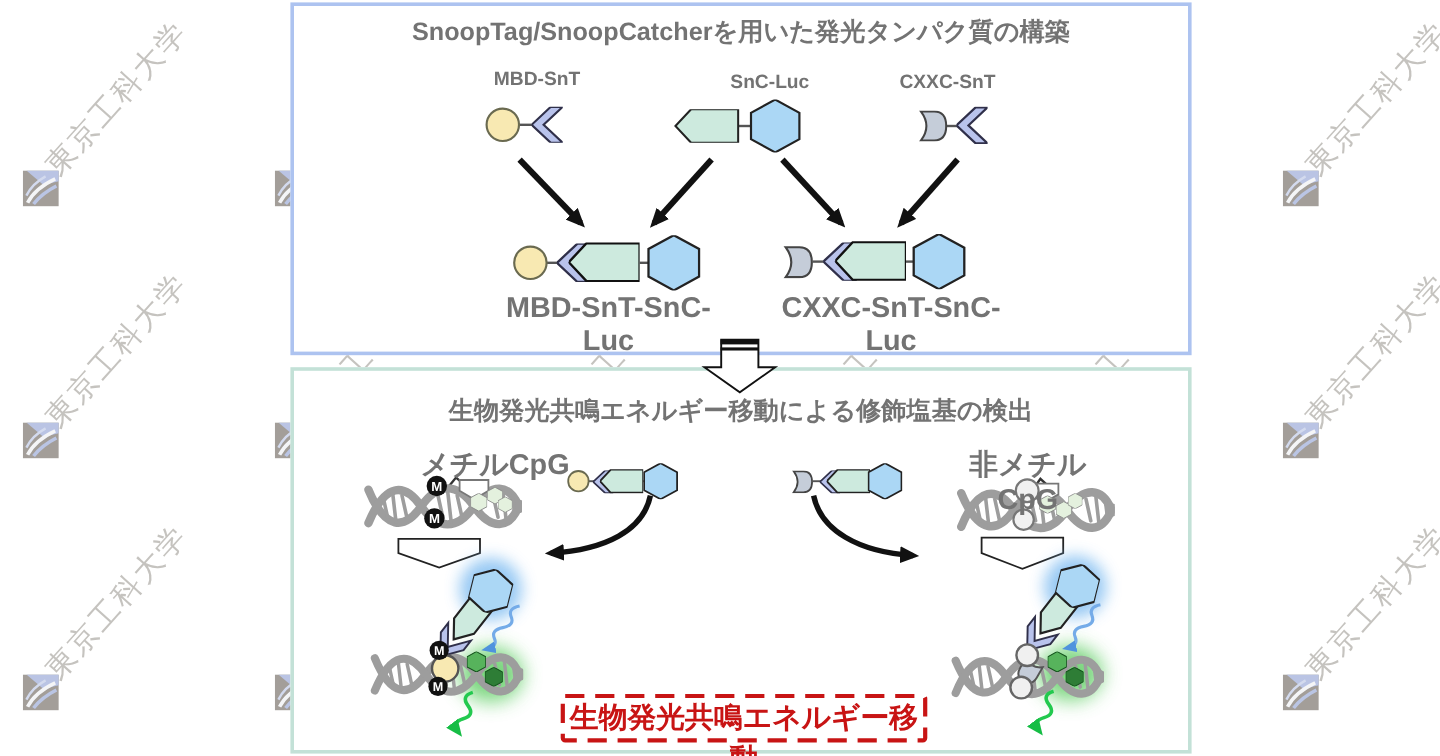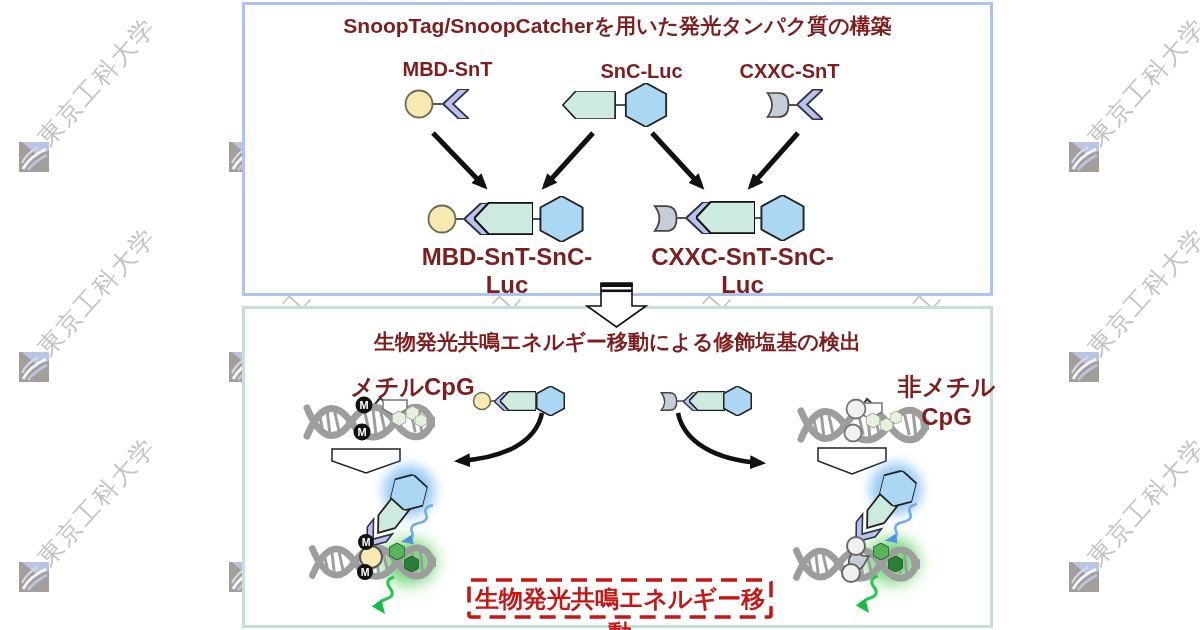--- a/index.html
+++ b/index.html
@@ -12,23 +12,23 @@
   .wm-text{position:absolute;left:-9px;top:-76px;width:170px;height:28px;
            text-align:center;font-size:25px;letter-spacing:2px;white-space:nowrap;
            color:rgba(150,145,139,.55);transform:rotate(-48deg);}
   
   .panel{position:absolute;background:#fff;box-sizing:border-box;z-index:1;}
   #panel-construction{left:242px;top:2px;width:751px;height:294px;border:3px solid #adc3f0;}
   #panel-detection{left:242px;top:306px;width:751px;height:322px;border:3px solid #c3e1d7;}
   
   #diagram{position:absolute;left:0;top:0;z-index:2;pointer-events:none;}
   
-  .label{position:absolute;z-index:3;text-align:center;font-weight:bold;color:#7f1d1d;}
+  .label{position:absolute;z-index:3;text-align:center;font-weight:bold;color:#737373;}
   .title{font-size:21px;}
-  .comp{font-size:20px;}
+  .comp{font-size:16px;}
   .prod{font-size:24px;}
   .cpg{font-size:24px;}
   #bret-label{font-size:24px;color:#c81414;line-height:34px;}
 </style>
 </head>
 <body>
 
 <div id="stage">
 
   <div id="watermarks">
@@ -403,16 +403,16 @@
   <div class="label comp" style="left:380px;top:58px;width:135px;">MBD-SnT</div>
   <div class="label comp" style="left:574px;top:60px;width:135px;">SnC-Luc</div>
   <div class="label comp" style="left:722px;top:60px;width:135px;">CXXC-SnT</div>
 
   <div class="label prod" style="left:407px;top:243px;width:200px;">MBD-SnT-SnC-Luc</div>
   <div class="label prod" style="left:640px;top:243px;width:205px;">CXXC-SnT-SnC-Luc</div>
 
   <div class="label title" style="left:247px;top:328px;width:741px;font-family:Liberation Serif, serif;">生物発光共鳴エネルギー移動による修飾塩基の検出</div>
 
   <div class="label cpg" style="left:345px;top:371px;width:135px;">メチルCpG</div>
-  <div class="label cpg" style="left:879px;top:371px;width:135px;">非メチルCpG</div>
+  <div class="label cpg" style="left:789px;top:371px;width:135px;">非メチルCpG</div>
 
   <div class="label" id="bret-label" style="left:469px;top:582px;width:302px;">生物発光共鳴エネルギー移動</div>
 </div>
 
 </body></html>

